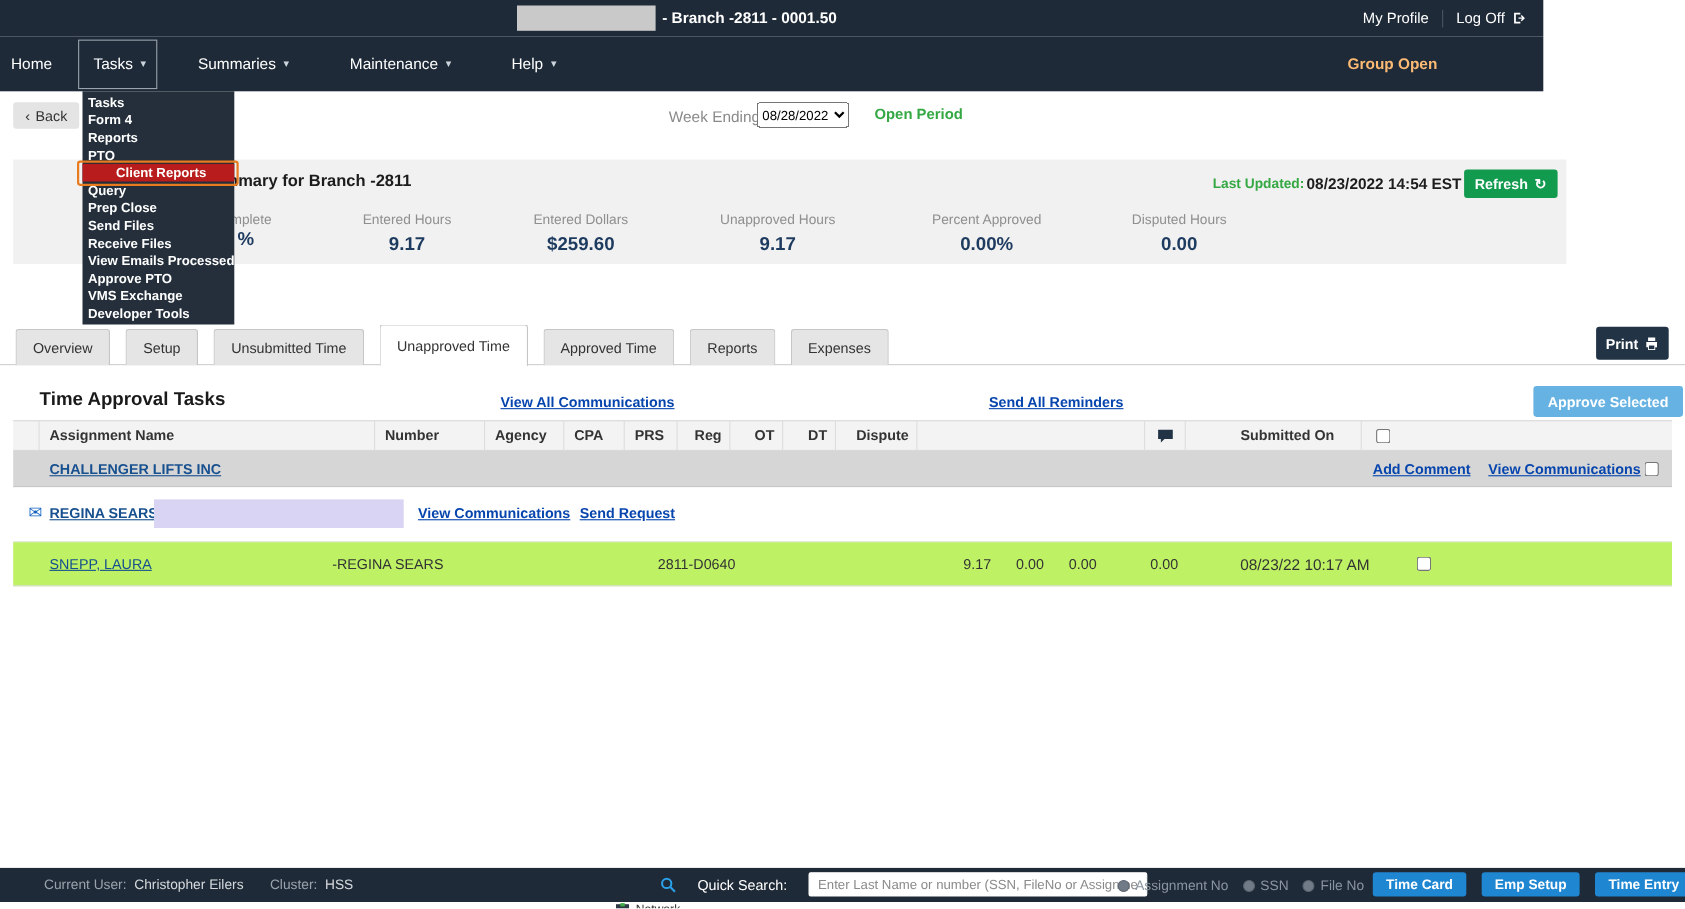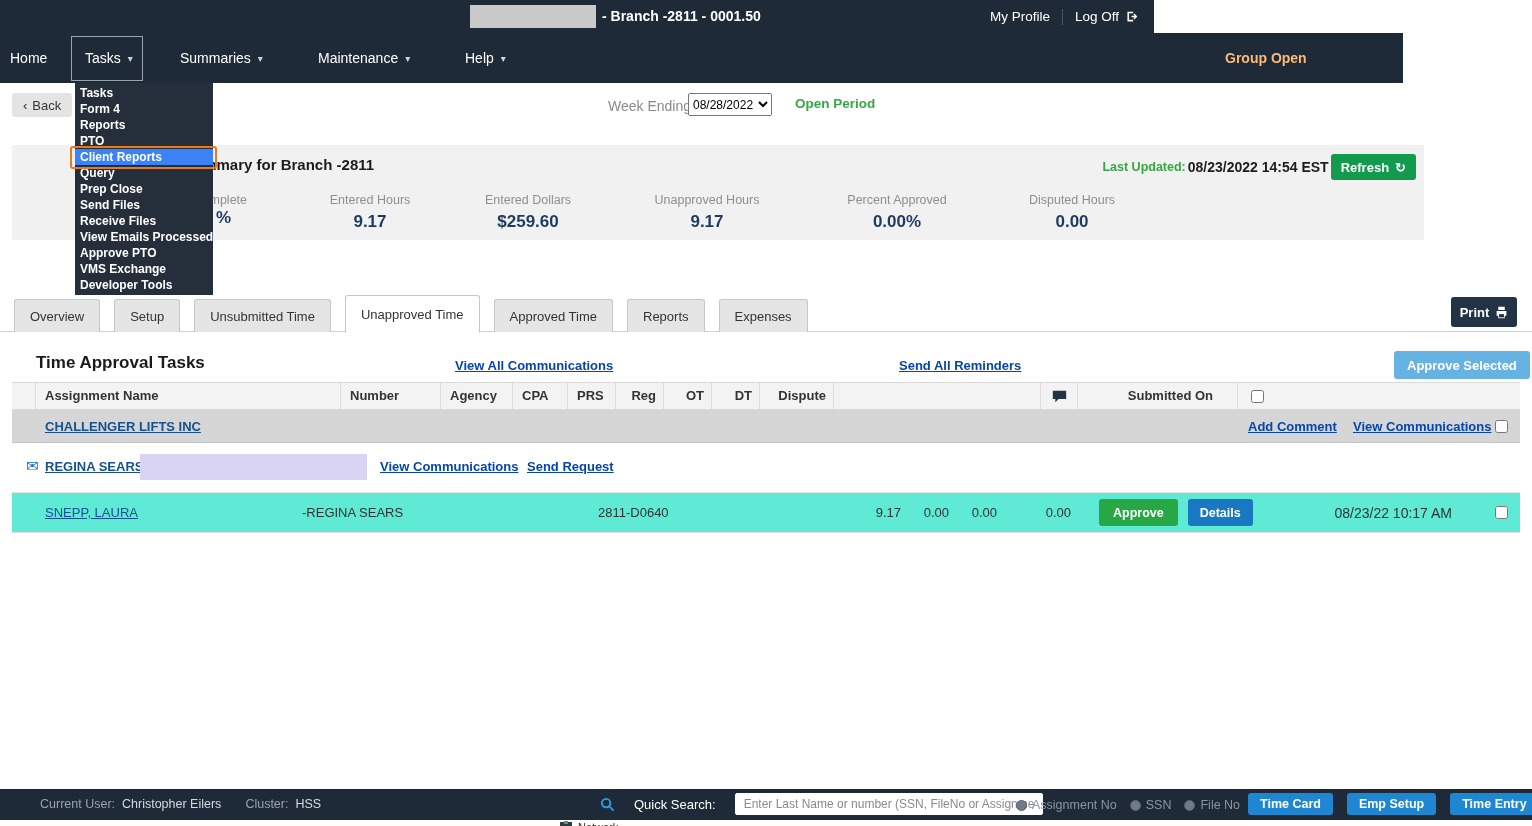--- a/index.html
+++ b/index.html
@@ -1,35 +1,35 @@
 <!DOCTYPE html>
 <html><head>
 <meta charset="utf-8">
 <style>
   * { margin:0; padding:0; box-sizing:border-box; }
   body { font-family:"Liberation Sans","DejaVu Sans",sans-serif; background:#fff; }
   .page { position:relative; width:1532px; height:826px; background:#fff; overflow:hidden; font-size:13px; color:#222; }
 
   
-  .topbar { position:absolute; left:0; top:0; width:1154px; height:33px; background:#1e2a37; color:#fff;text-align:right; }
+  .topbar { position:absolute; left:0; top:0; width:1403px; height:33px; background:#1e2a37; color:#fff;text-align:right; }
   .redact-top { position:absolute; left:470px; top:5px; width:126px; height:23px; background:#c9c9c9; }
   .topbar-title { position:absolute; left:602px; top:8px; font-size:14px; font-weight:bold; color:#fff; white-space:nowrap; }
   .topbar-right { position:absolute; right:16px; top:0; height:33px; display:flex; align-items:center; gap:12px; }
   .toplink { color:#fff; font-size:13.5px; cursor:pointer; display:flex; align-items:center; gap:6px; }
   .topdivider { width:1px; height:16px; background:#4a5563; }
 
   .navbar { position:absolute; left:0; top:33px; width:1403px; height:50px; background:#1e2a37; }
   .nav-item { position:absolute; top:0; height:50px; display:flex; align-items:center; gap:7px; color:#fff; font-size:14px; cursor:pointer; white-space:nowrap; }
   .caret { font-size:10px; color:#cdd4dc; }
   .tasks-outline { position:absolute; left:71px; top:3px; width:72px; height:45px; border:1px solid #99a3ad; }
 
   
   .menu { position:absolute; left:75px; top:83px; width:138px; background:#242f3b; padding:2px 0; z-index:60; }
   .menu-item { height:16px; line-height:16px; padding-left:5px; color:#fff; font-size:12px; font-weight:bold; white-space:nowrap; cursor:pointer; }
-  .menu-item.active { background:#3b82f6; }
+  .menu-item.active { background:#b91c1c;text-align:center; }
   .highlight-box { position:absolute; left:70px; top:146px; width:147px; height:23px; border:2px solid #e87b1e; border-radius:3px; z-index:70; pointer-events:none; }
 
   
   .back-btn { position:absolute; left:12px; top:93px; height:24px; padding:0 11px; background:#e4e4e4; color:#333; border:none; border-radius:3px; font-size:13px; display:flex; align-items:center; gap:5px; cursor:pointer; }
   .week-label { position:absolute; left:608px; top:98px; color:#8a8a8a; font-size:14px; }
   .week-select { position:absolute; left:688px; top:93px; width:84px; height:23px; font-size:12px; }
   .open-period { position:absolute; left:795px; top:96px; color:#34a843; font-weight:bold; font-size:13.5px; }
 
   
   .panel { position:absolute; left:12px; top:145px; width:1412px; height:95px; background:#f1f1f1; }
@@ -58,21 +58,21 @@
 
   
   .tablewrap { position:absolute; left:12px; top:382px; width:1508px; }
   .thead { display:flex; background:#f3f3f3; border-top:1px solid #d9d9d9; border-bottom:1px solid #d9d9d9; height:28px; }
   .th { height:26px; line-height:26px; font-weight:bold; font-size:13px; color:#333; border-right:1px solid #dddddd; padding-left:9px; white-space:nowrap; overflow:hidden; }
   .th.r { text-align:right; padding-right:7px; padding-left:0; }
   .th.center { display:flex; align-items:center; justify-content:center; padding:0; }
   .group-row { position:relative; height:33px; background:#d6d6d6; border-bottom:1px solid #c4c4c4; }
   .contact-row { position:relative; height:49px; background:#fff; }
   .redact-lav { position:absolute; left:128px; top:11px; width:227px; height:26px; background:#d9d4f3; }
-  .data-row { display:flex; height:41px; background:#5eead4; border-bottom:1px solid #dddddd; border-top:1px solid #e4e4e4; }
+  .data-row { display:flex; height:41px; background:#bef264; border-bottom:1px solid #dddddd; border-top:1px solid #e4e4e4; }
   .td { display:flex; align-items:center; font-size:13px; color:#333; padding-left:9px; white-space:nowrap; overflow:hidden; }
   .td.r { justify-content:flex-end; padding-right:7px; padding-left:0; }
   .btn-approve { height:27px; padding:0 14px; background:#28a745; color:#fff; border:none; border-radius:3px; font-weight:bold; font-size:12.5px; cursor:pointer; }
   .btn-details { height:27px; padding:0 12px; background:#1a78c2; color:#fff; border:none; border-radius:3px; font-weight:bold; font-size:12.5px; cursor:pointer; }
   .envelope { color:#1565c0; font-size:15px; }
 
   
   .footer { position:absolute; left:0; top:789px; width:1532px; height:31px; background:#1e2a37;padding-left:32px; }
   .footer-user { position:absolute; left:40px; top:8px; font-size:12.5px; color:#9aa3ad; display:flex; gap:7px; }
   .footer-user .val { color:#d6dade; }
@@ -270,24 +270,20 @@
         </div>
       <div class="td" style="width:305px;padding-left:22px">-REGINA SEARS</div>
       <div class="td" style="width:100px;padding-left:13px">2811-D0640</div>
       <div class="td" style="width:72px"></div>
       <div class="td" style="width:55px"></div>
       <div class="td" style="width:48px"></div>
       <div class="td r" style="width:48px">9.17</div>
       <div class="td r" style="width:48px">0.00</div>
       <div class="td r" style="width:48px">0.00</div>
       <div class="td r" style="width:74px">0.00</div>
-      <div class="td" style="width:207px;padding-left:21px;gap:10px">
-        <button class="btn-approve">Approve</button>
-        <button class="btn-details">Details</button>
-      </div>
       <div class="td" style="width:37px"></div>
       <div class="td r" style="width:160px;padding-right:30px;font-size:14px">08/23/22 10:17 AM</div>
       <div class="td" style="width:38px;justify-content:center;padding:0">
         <input type="checkbox" style="">
       </div>
     </div>
   </div>
 
   <div class="footer">
     <div class="footer-user">

